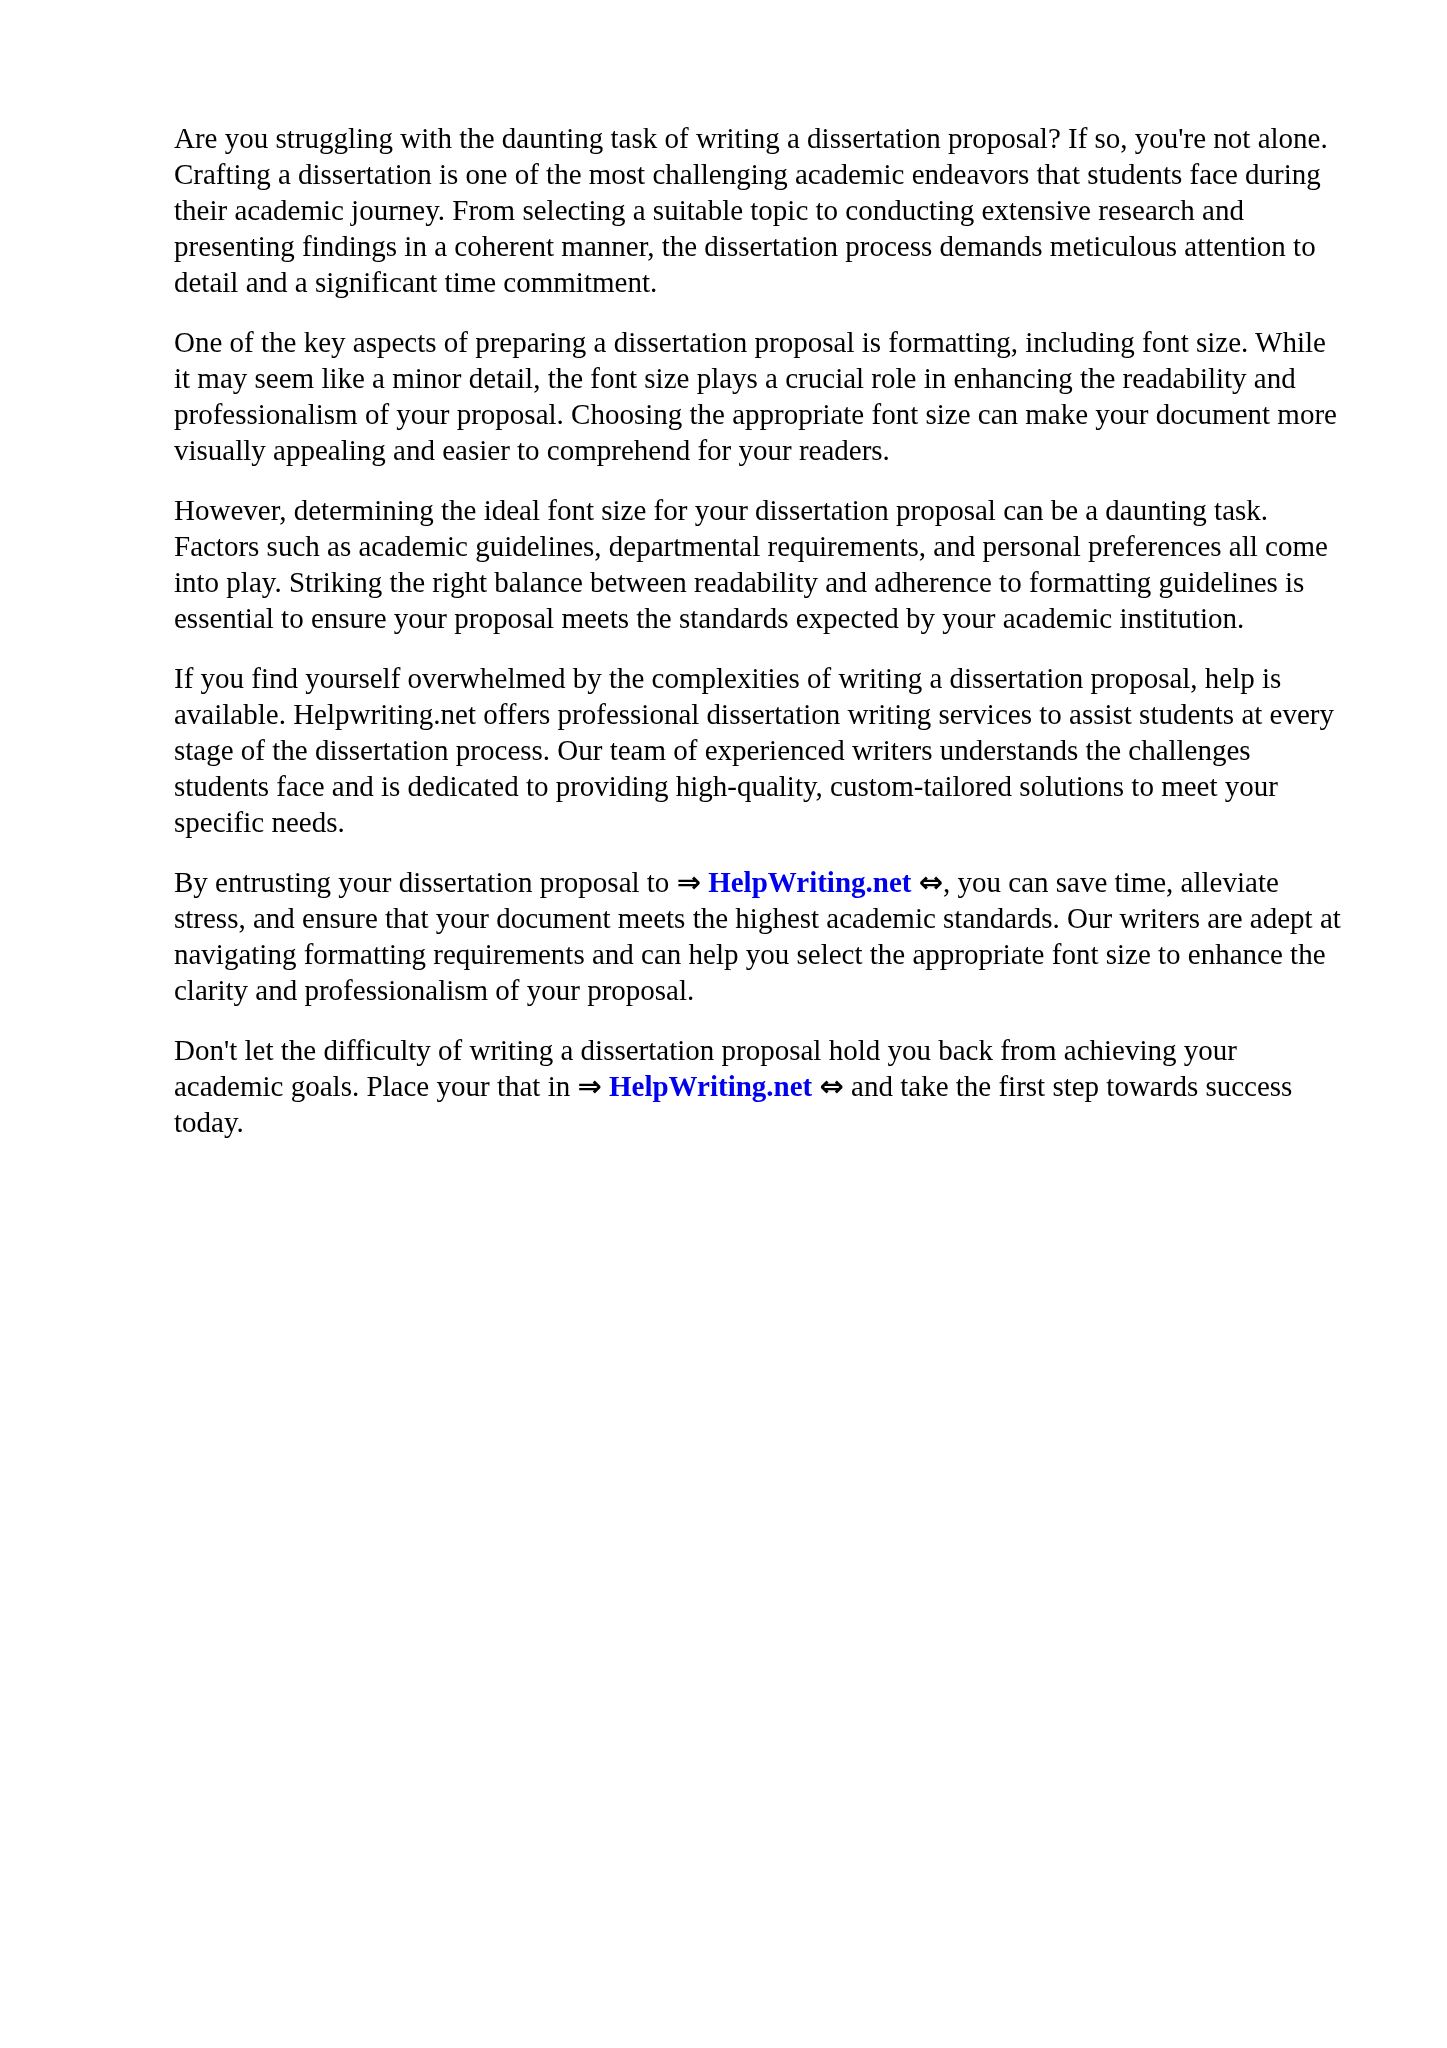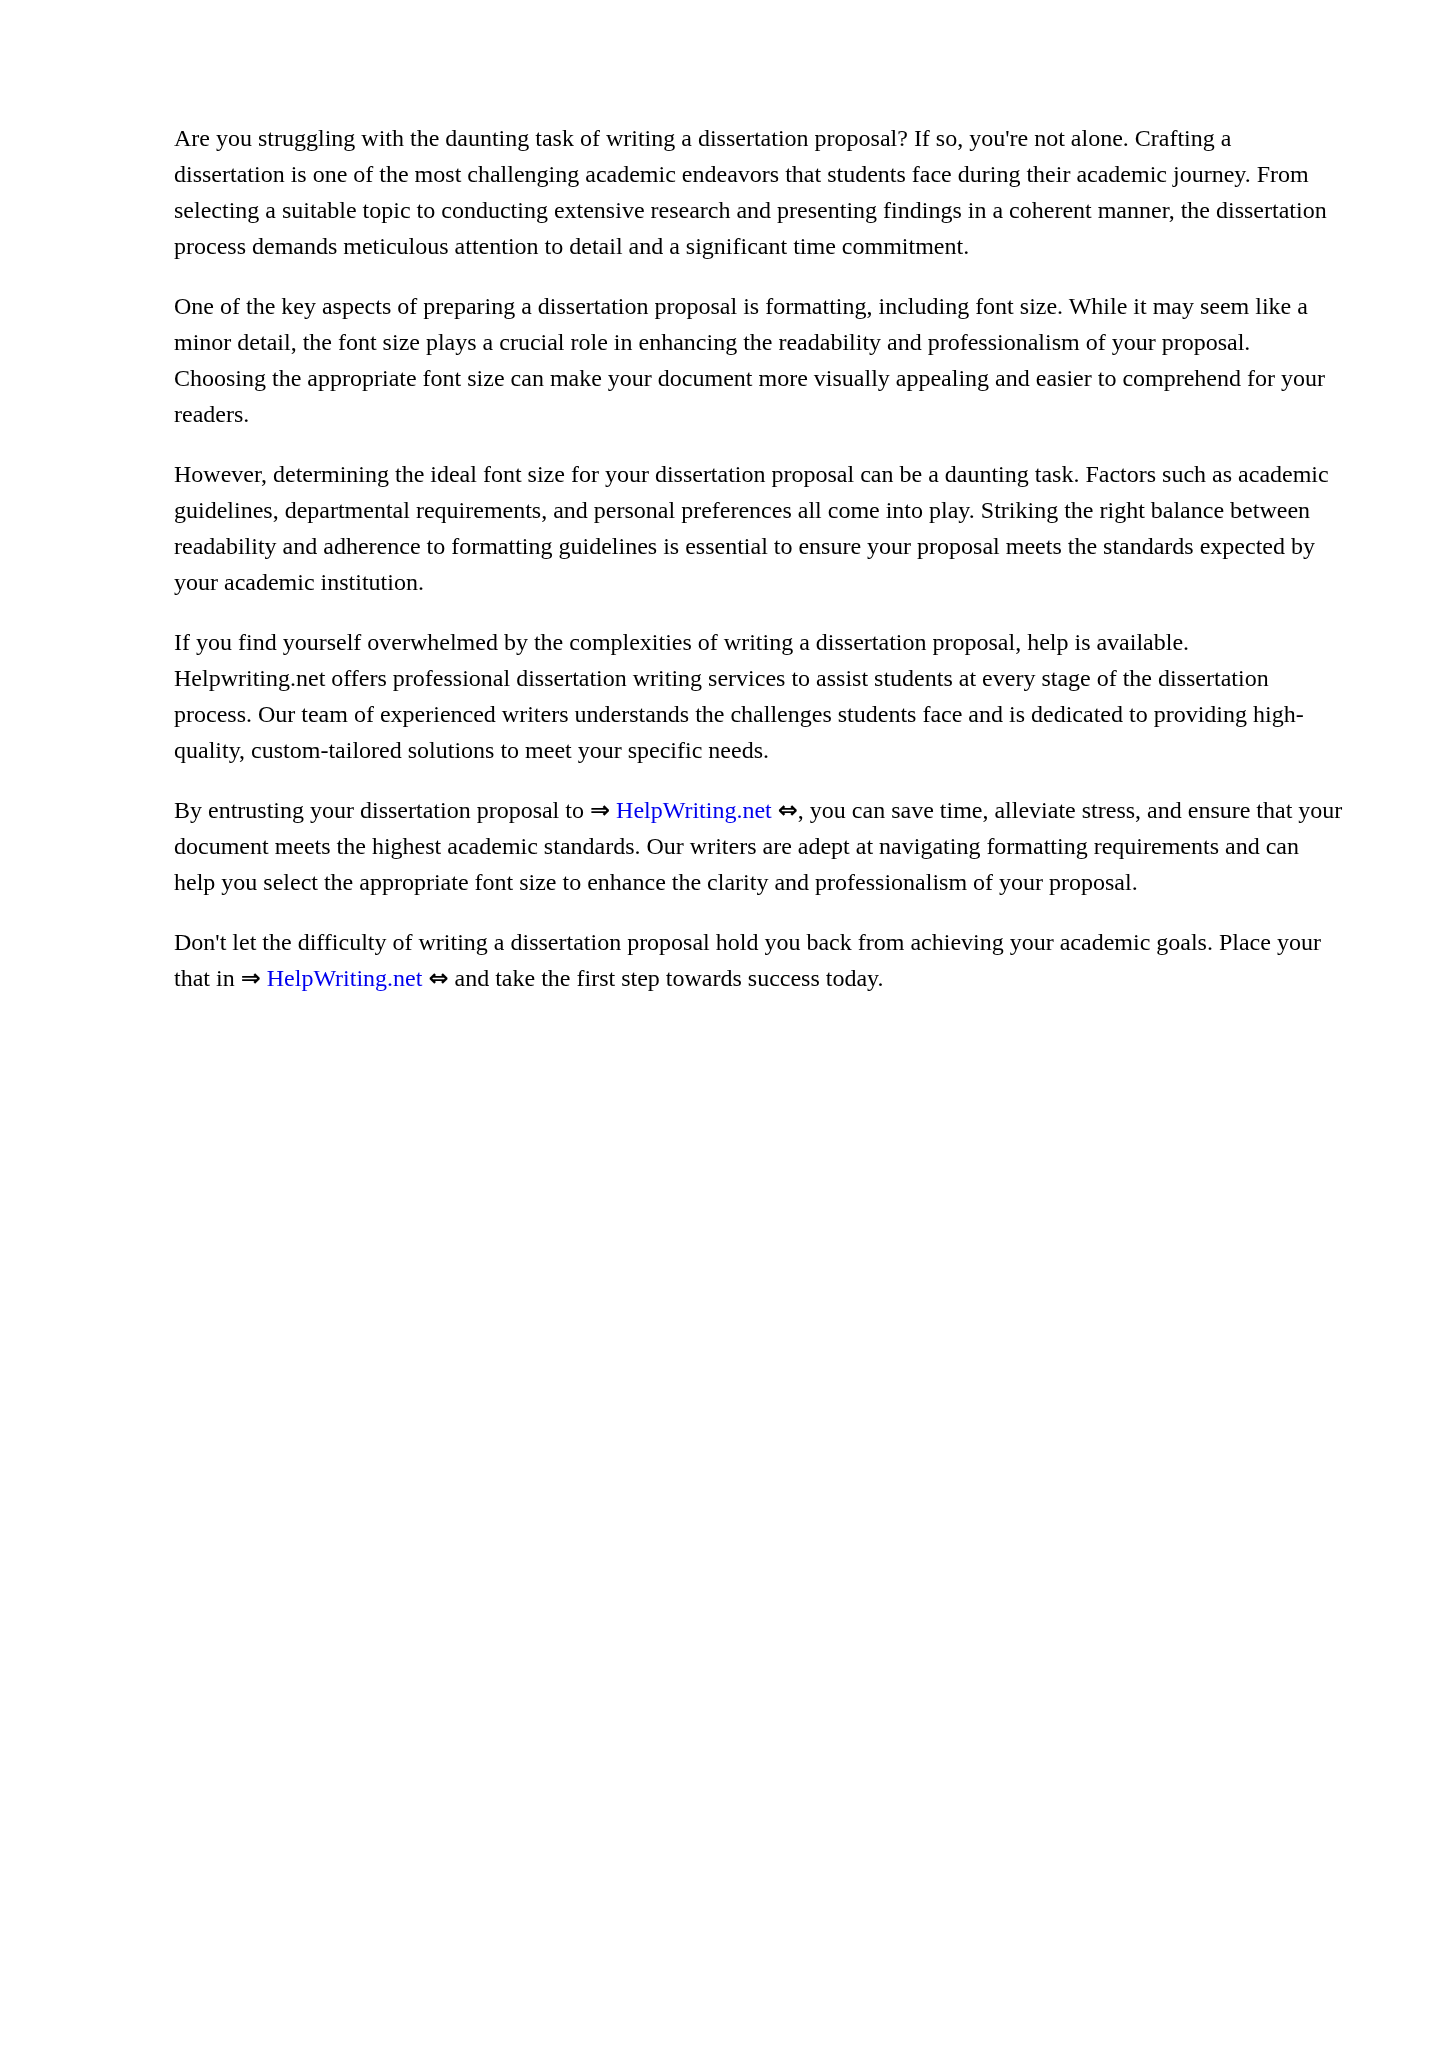--- a/index.html
+++ b/index.html
@@ -14,37 +14,37 @@
     position: absolute;
     inset: 0;
     background: #ffffff;
   }
   .content {
     position: absolute;
     left: 174px;
     top: 120px;
     width: 1170px;
     font-family: "Liberation Serif", "DejaVu Serif", serif;
-    font-size: 24px;
+    font-size: 29px;
     line-height: 36px;
     color: #000000;
     text-align: left;
   }
   .content p {
     margin: 0 0 24px 0;
     padding: 0;
   }
   .arrow {
     font-family: "DejaVu Sans", sans-serif;
     font-weight: bold;
     line-height: 1;
   }
   a.doclink {
     color: #0000ee;
-    font-weight: normal;
+    font-weight: bold;
     text-decoration: none;
   }
 </style>
 </head>
 <body>
 
 <div class="page">
   <div class="content" id="article-body">
       <p><span>Are you struggling with the daunting task of writing a dissertation proposal? If so, you're not alone. Crafting a dissertation is one of the most challenging academic endeavors that students face during their academic journey. From selecting a suitable topic to conducting extensive research and presenting findings in a coherent manner, the dissertation process demands meticulous attention to detail and a significant time commitment.</span></p>
       <p><span>One of the key aspects of preparing a dissertation proposal is formatting, including font size. While it may seem like a minor detail, the font size plays a crucial role in enhancing the readability and professionalism of your proposal. Choosing the appropriate font size can make your document more visually appealing and easier to comprehend for your readers.</span></p>

